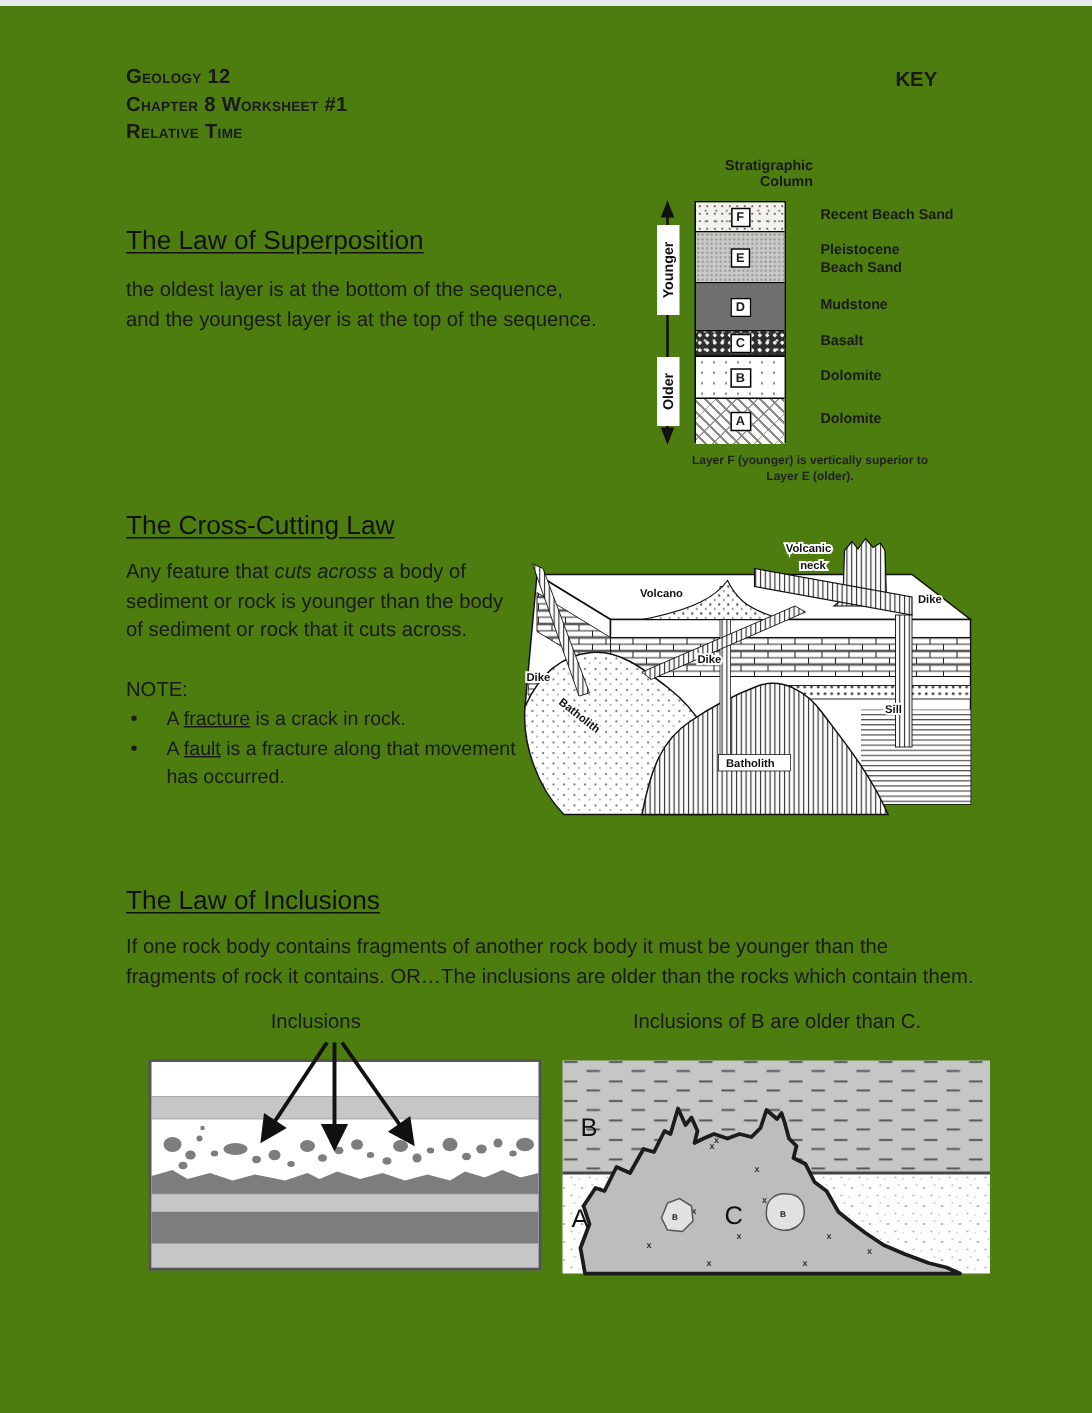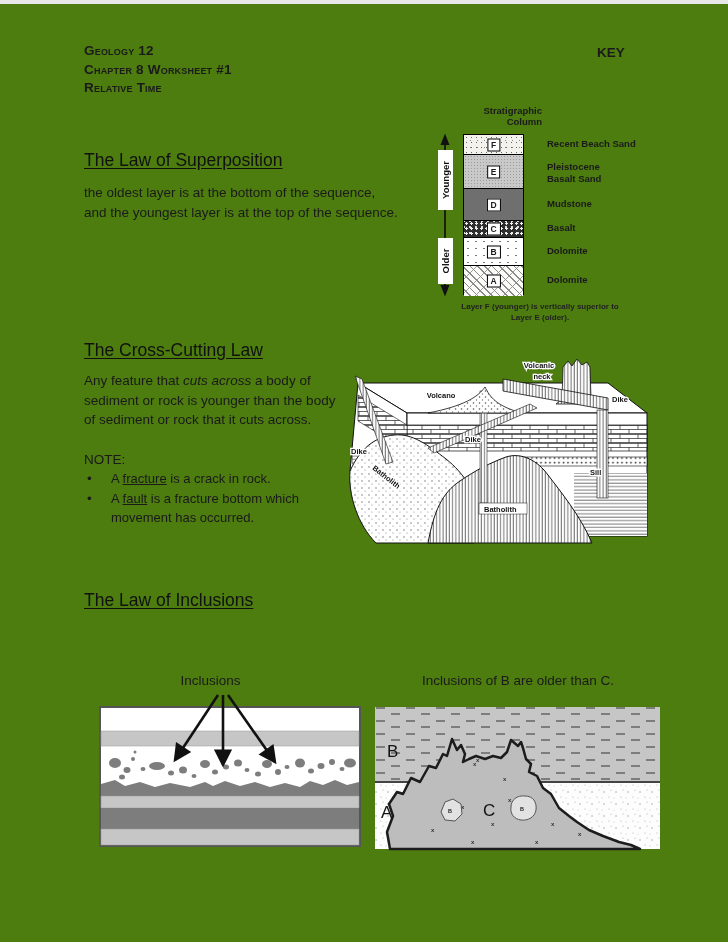--- a/index.html
+++ b/index.html
@@ -100,40 +100,40 @@
     <div class="slayer lay-b">
         <span class="chip">B</span>
       </div>
     <div class="slayer lay-a">
         <span class="chip">A</span>
       </div>
   </div>
 
   <div class="strat-label preline" style="top:134px;">Recent Beach Sand</div>
   <div class="strat-label preline" style="top:157px;">Pleistocene
-Basalt Sand</div>
+Beach Sand</div>
   <div class="strat-label preline" style="top:194px;">Mudstone</div>
   <div class="strat-label preline" style="top:218px;">Basalt</div>
   <div class="strat-label preline" style="top:241px;">Dolomite</div>
   <div class="strat-label preline" style="top:270px;">Dolomite</div>
 
   <div class="abs strat-caption preline" style="left:427px;top:298px;">Layer F (younger) is vertically superior to
 Layer E (older).</div>
 
   <div class="abs sec-title" style="left:84px;top:336px;">The Cross-Cutting Law</div>
   <div class="abs body-text" style="left:84px;top:367px;width:256px;"><span>Any feature that </span><span class="em">cuts across</span><span> a body of sediment or rock is younger than the body of sediment or rock that it cuts across.</span></div>
   <div class="abs body-text" style="left:84px;top:446px;">NOTE:</div>
   <div class="abs" style="left:84px;top:465px;width:268px;">
     <div class="brow">
       <div class="bdot">•</div>
       <div class="btxt"><span>A </span><span class="und">fracture</span><span> is a crack in rock.</span></div>
     </div>
     <div class="brow">
       <div class="bdot">•</div>
-      <div class="btxt"><span>A </span><span class="und">fault</span><span> is a fracture bottom which movement has occurred.</span></div>
+      <div class="btxt"><span>A </span><span class="und">fault</span><span> is a fracture along that movement has occurred.</span></div>
     </div>
   </div>
 
   <svg class="abs" style="left:346px;top:349px;" width="308" height="192" viewBox="0 0 308 192">
     <defs>
       <pattern id="pbrick" width="18" height="9" patternUnits="userSpaceOnUse">
         <rect width="18" height="9" fill="#fff"></rect>
         <path d="M0,0.5H18 M0,4.5H18 M0,8.5H18 M4,0.5V4.5 M13,4.5V8.5" stroke="#222" stroke-width="0.7" fill="none"></path>
       </pattern>
       <pattern id="pvert" width="3.2" height="4" patternUnits="userSpaceOnUse">
@@ -190,20 +190,24 @@
     <text class="hal" x="266" y="49">Dike</text>
     <text class="hal" x="119" y="89">Dike</text>
     <text class="hal" x="5" y="101">Dike</text>
     <text class="hal" x="244" y="122">Sill</text>
     <text class="hal" transform="translate(26,116) rotate(38)">Batholith</text>
     <rect x="133" y="150" width="48" height="11" fill="#fff" stroke="#111" stroke-width="0.5"></rect>
     <text class="hal" x="138" y="158.5">Batholith</text>
   </svg>
 
   <div class="abs sec-title" style="left:84px;top:586px;">The Law of Inclusions</div>
+  <div class="abs body-text" style="left:84px;top:617px;">
+    <div>If one rock body contains fragments of another rock body it must be younger than the</div>
+    <div>fragments of rock it contains. OR…The inclusions are older than the rocks which contain them.</div>
+  </div>
 
   <div class="abs fig-cap" style="left:148px;top:669px;width:125px;">Inclusions</div>
   <div class="abs fig-cap" style="left:378px;top:669px;width:280px;">Inclusions of B are older than C.</div>
 
   <svg class="abs" style="left:95px;top:686px;" width="270" height="162" viewBox="0 0 270 162">
     <defs>
       <marker id="mArr" markerWidth="8" markerHeight="8" refX="6.5" refY="4" orient="auto">
         <path d="M0.5,0.5 L7.5,4 L0.5,7.5 Z" fill="#111"></path>
       </marker>
     </defs>

